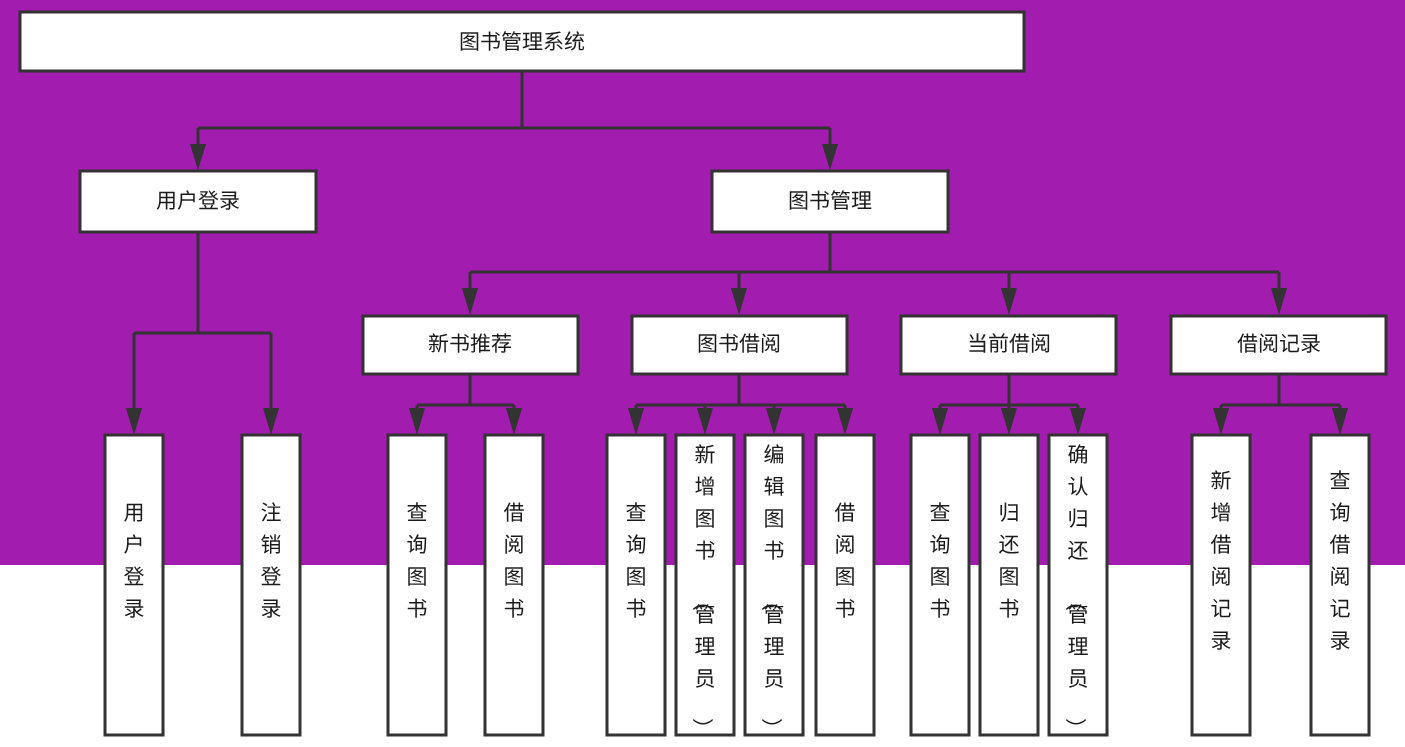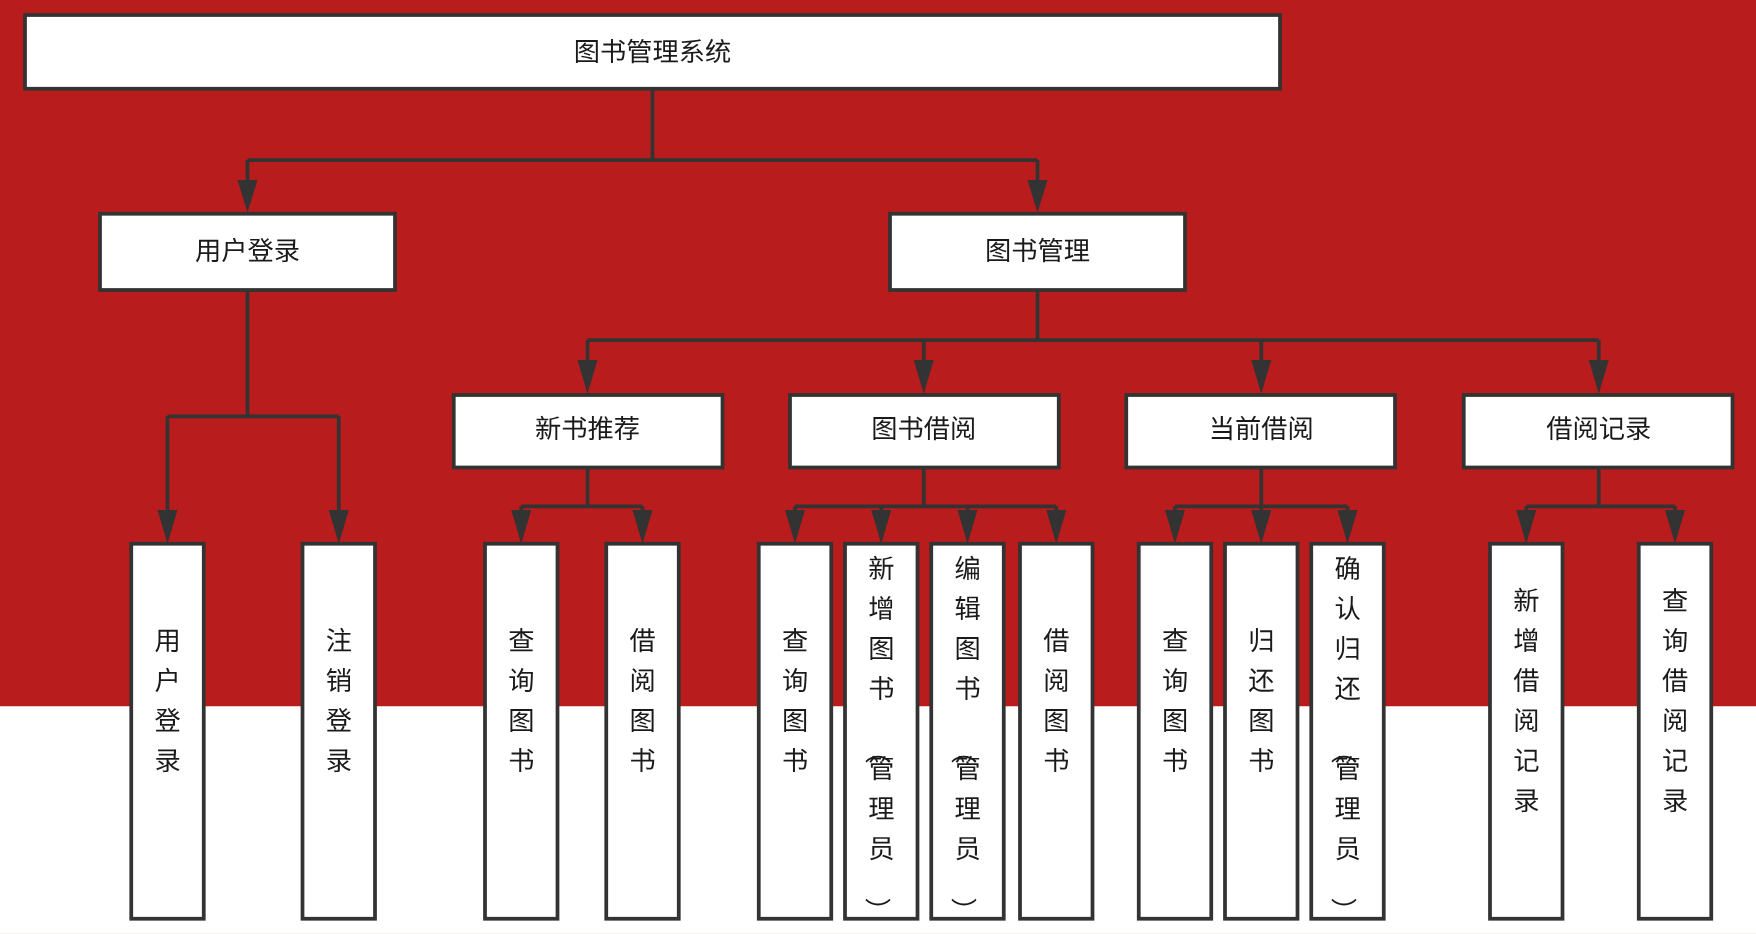--- a/index.html
+++ b/index.html
@@ -11,21 +11,21 @@
   body {
     width: 1405px;
     height: 747px;
     overflow: hidden;
     font-family: "DejaVu Sans", "Liberation Sans", sans-serif;
   }
   #diagram-root {
     position: relative;
     width: 1405px;
     height: 565px;
-    background: #b91c1c;
+    background: #a21caf;
   }
   svg.flow {
     position: absolute;
     top: 0;
     left: 0;
     width: 1405px;
     height: 747px;
     display: block;
   }
   .node-box {

